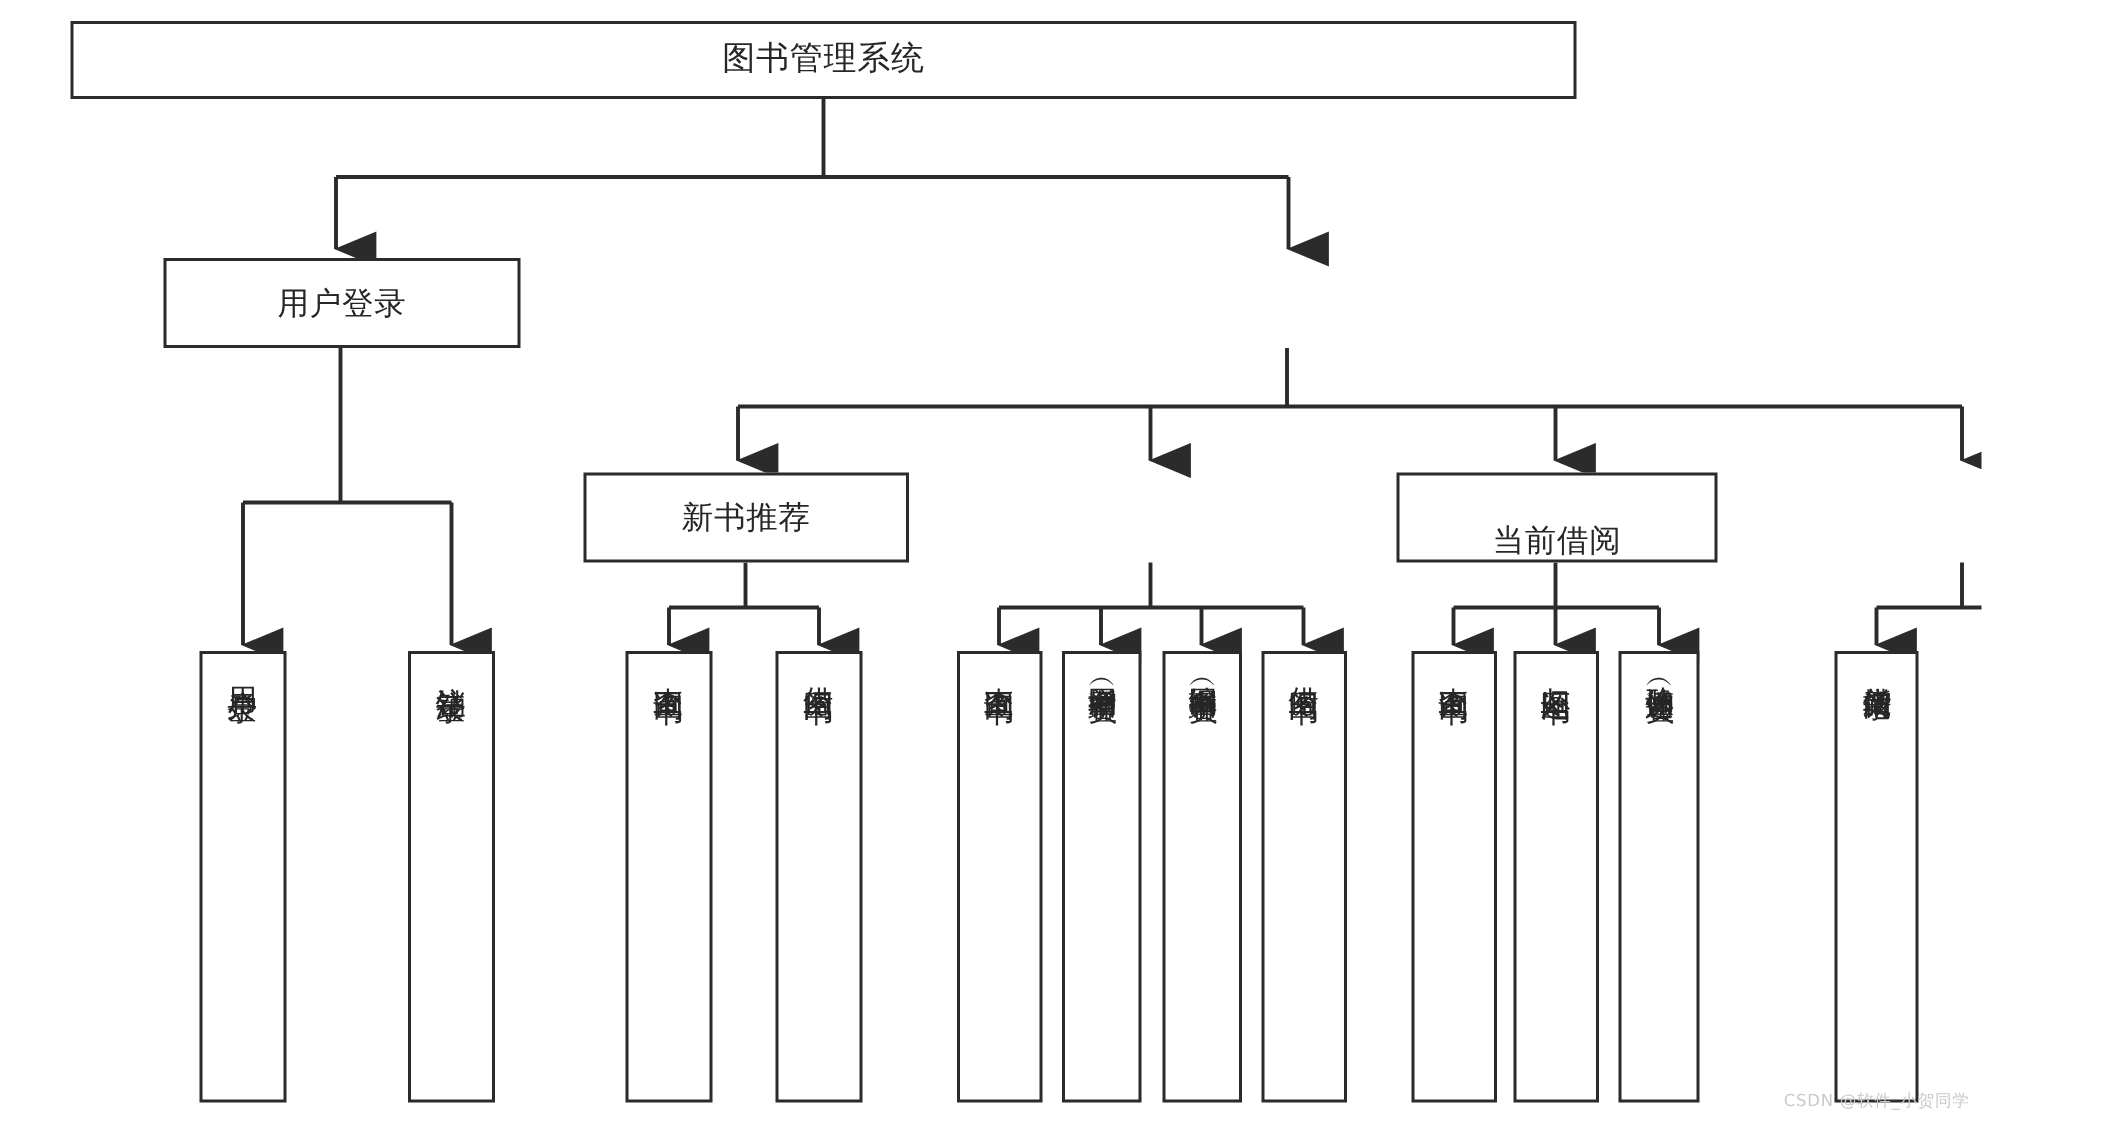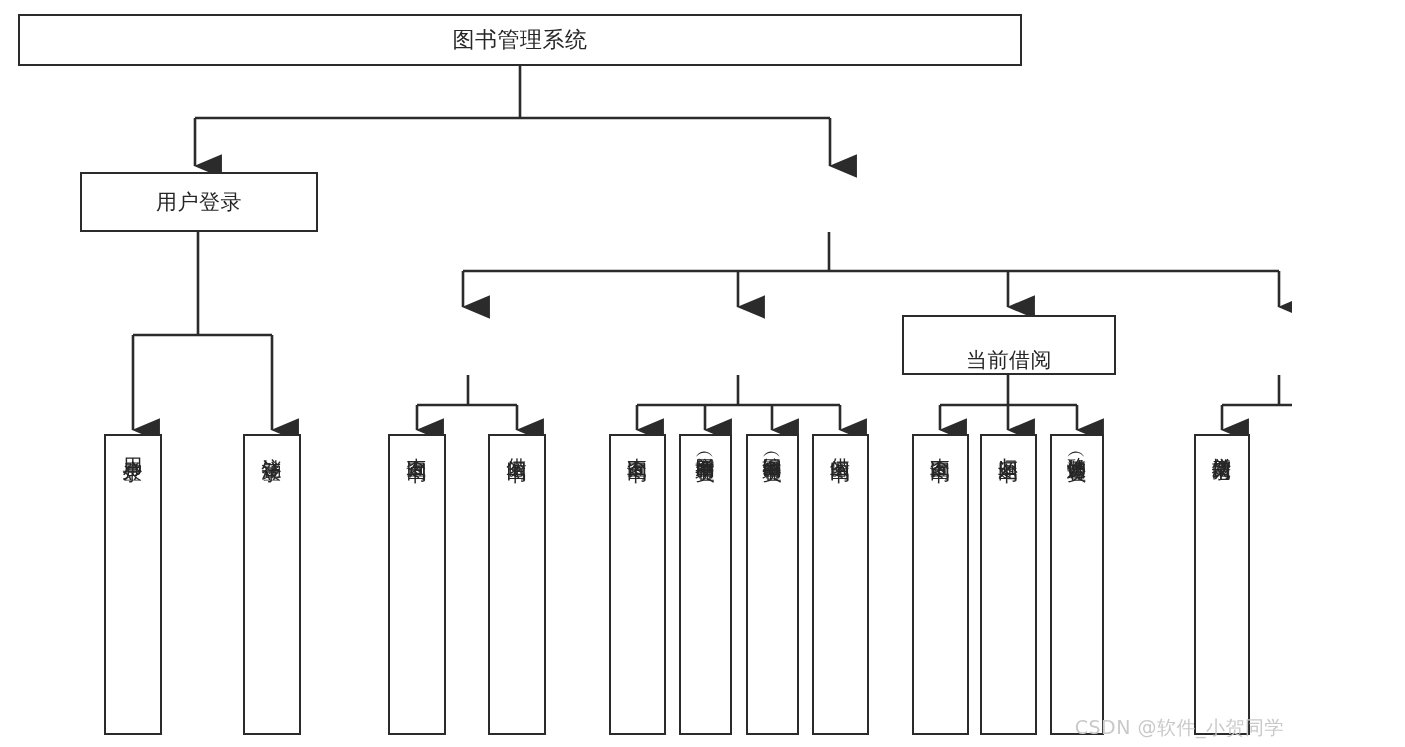--- a/index.html
+++ b/index.html
@@ -10,20 +10,21 @@
   }
   body {
     font-family: "DejaVu Sans", "Liberation Sans", sans-serif;
   }
   #diagram-root {
     position: relative;
     width: 1292px;
     height: 747px;
     background: #ffffff;
     overflow: hidden;
+    margin-left: 29px;
   }
   #connectors {
     position: absolute;
     left: 0;
     top: 0;
     width: 1405px;
     height: 747px;
     pointer-events: none;
   }
   .node {
@@ -65,21 +66,21 @@
     white-space: nowrap;
   }
   .node.leaf.narrow .node-label {
     font-size: 19px;
     letter-spacing: 1px;
   }
   #watermark {
     position: absolute;
     right: 8px;
     bottom: 6px;
-    font-size: 19px;
+    font-size: 11px;
     color: #c9c9c9;
     letter-spacing: 0.5px;
     z-index: 5;
     white-space: nowrap;
   }
 </style>
 </head>
 <body>
 
 <div id="diagram-root">
@@ -135,20 +136,23 @@
   </svg>
 
   <div class="node horiz level0" style="left:18px; top:14px; width:1004px; height:52px;">
     <span class="node-label">图书管理系统</span>
   </div>
 
   <div class="node horiz" style="left:80px; top:172px; width:238px; height:60px;">
     <span class="node-label">用户登录</span>
   </div>
 
+  <div class="node horiz" style="left:360px; top:315px; width:217px; height:60px;">
+    <span class="node-label">新书推荐</span>
+  </div>
   <div class="node horiz" style="left:902px; top:315px; width:214px; height:60px;align-items:flex-end;">
     <span class="node-label">当前借阅</span>
   </div>
 
   <div class="node leaf" style="left:104px; top:434px; width:58px; height:301px;">
     <span class="node-label">用户登录</span>
   </div>
   <div class="node leaf" style="left:243px; top:434px; width:58px; height:301px;">
     <span class="node-label">注销登录</span>
   </div>

